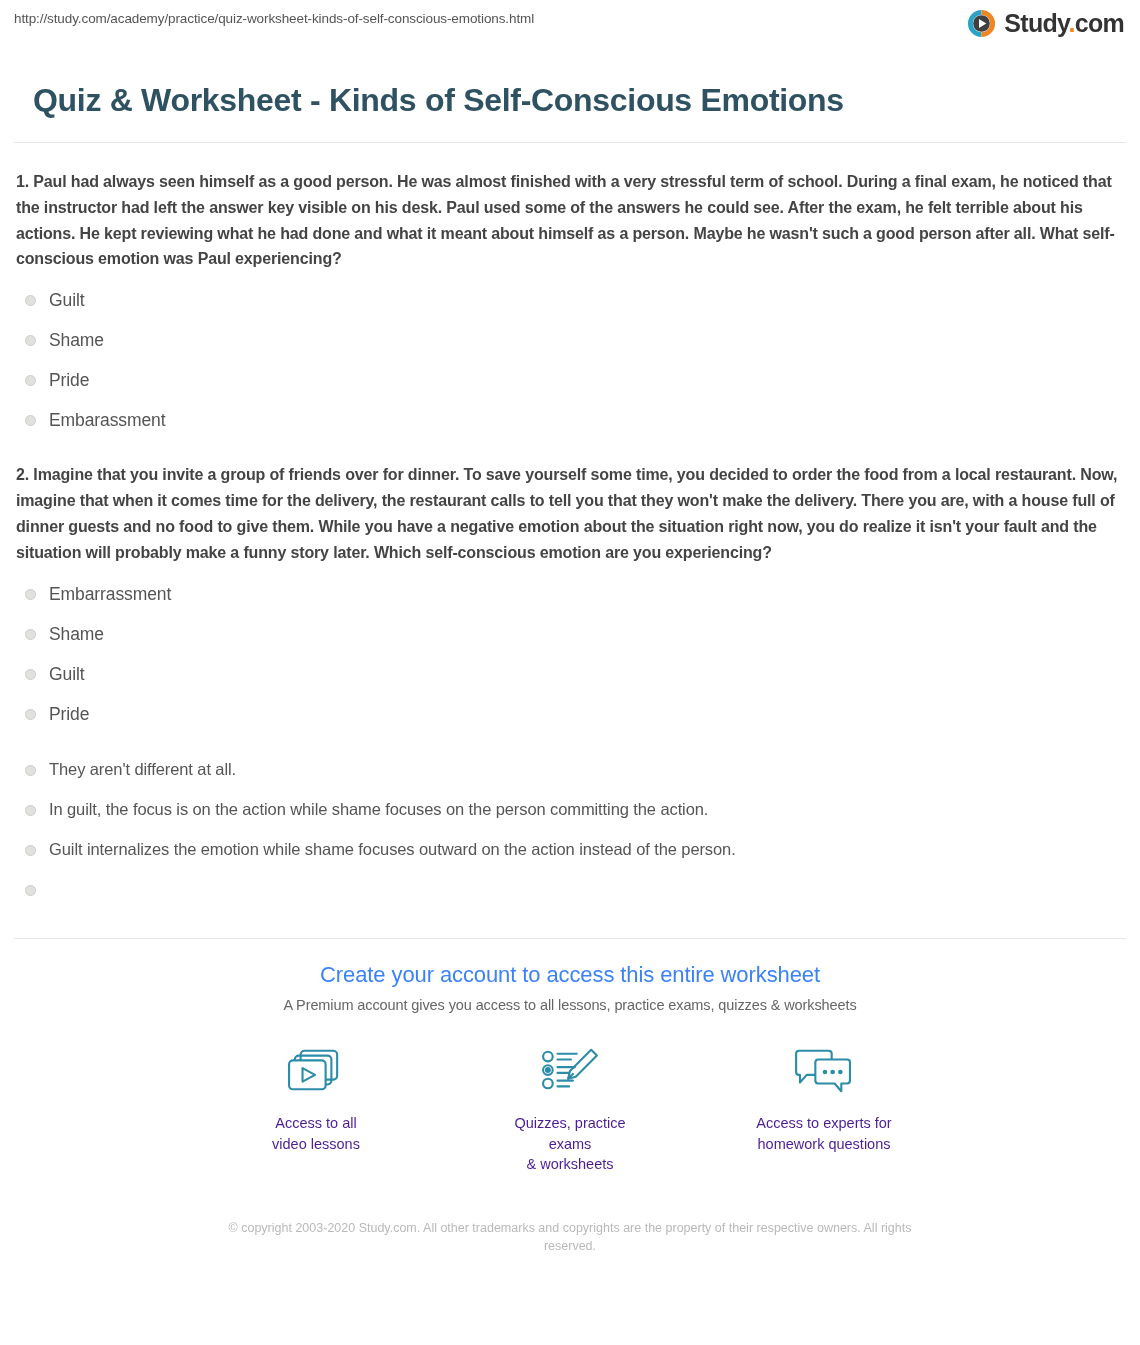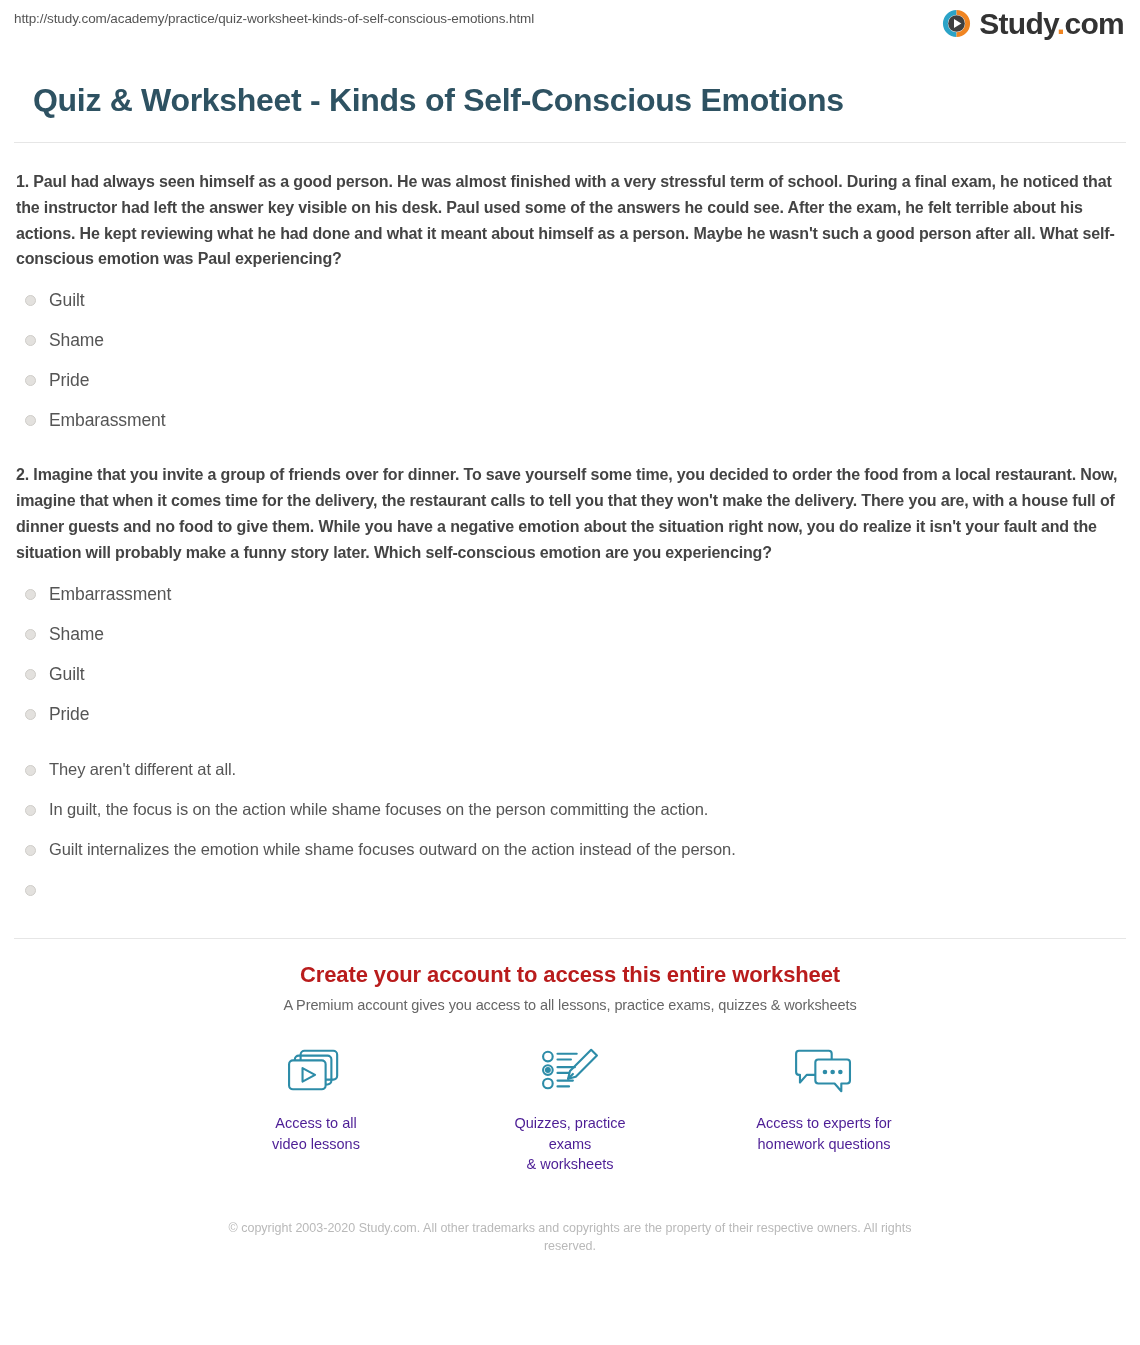--- a/index.html
+++ b/index.html
@@ -46,21 +46,21 @@
     align-items: center;
     gap: 7px;
   }
   .logo-mark {
     width: 31px;
     height: 31px;
     flex: 0 0 auto;
     display: block;
   }
   .logo-text {
-    font-size: 30px;
+    font-size: 25px;
     font-weight: bold;
     color: #333333;
     letter-spacing: -0.7px;
     line-height: 1;
     font-family: "Liberation Sans", sans-serif;
   }
   .logo-text .dot { color: #f08522; }
 
   
   .title {
@@ -129,23 +129,23 @@
     height: 1px;
     background: #e6e6e6;
     margin: 34px 14px 0 14px;
   }
   .cta {
     text-align: center;
     padding-top: 23px;
   }
   .cta-title {
     font-size: 22px;
-    color: #b91c1c;
+    color: #3b82f6;
     margin: 0;
-    font-weight: bold;
+    font-weight: normal;
     letter-spacing: -0.1px;
   }
   .cta-sub {
     font-size: 14.5px;
     color: #666666;
     margin: 9px 0 0 0;
     letter-spacing: -0.1px;
   }
   .features {
     display: flex;

